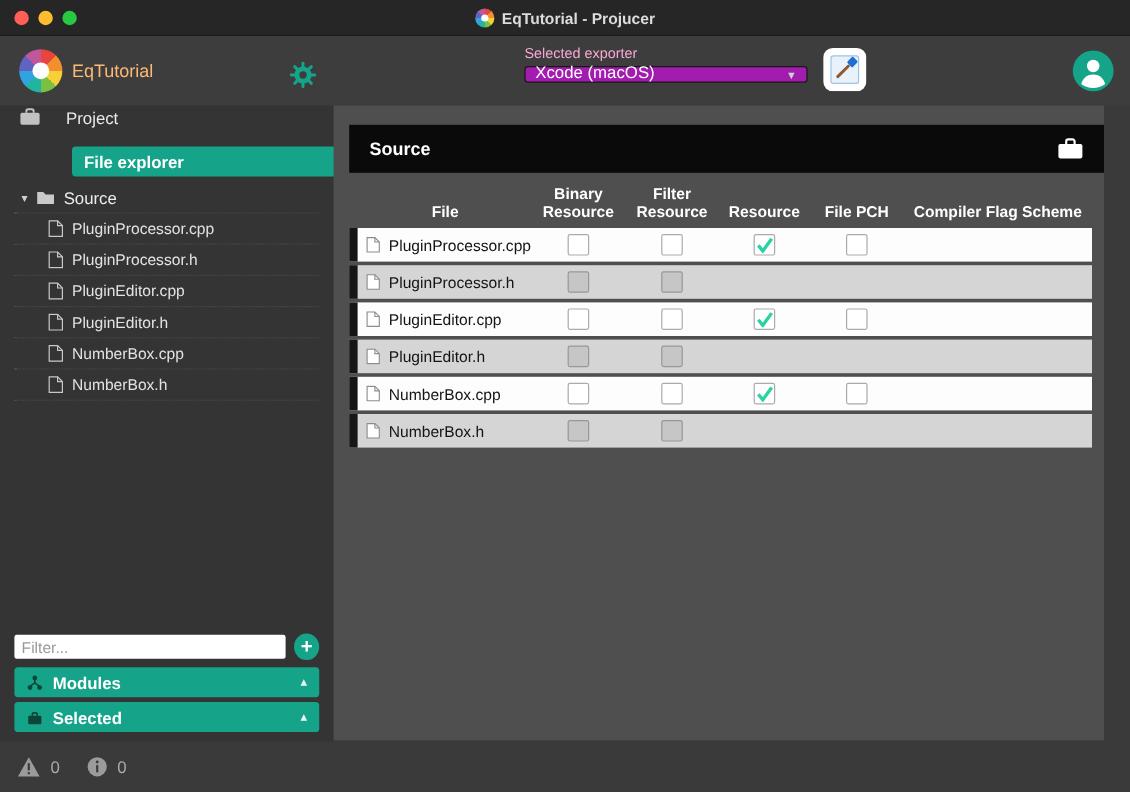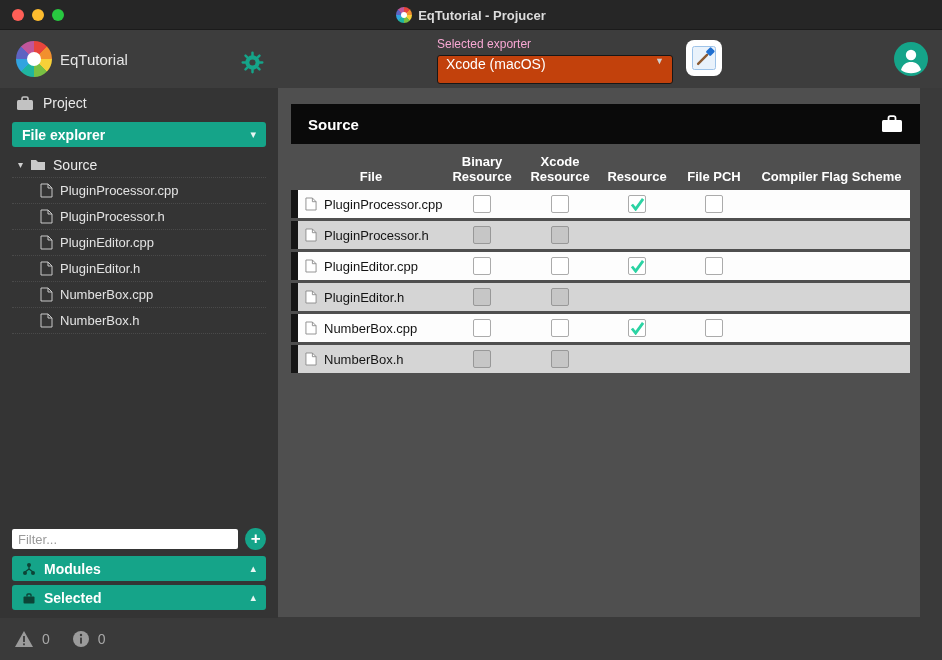--- a/index.html
+++ b/index.html
@@ -16,36 +16,36 @@
 
   .juce-wheel { border-radius:50%; position:relative; flex:0 0 auto;
     background:conic-gradient(#e8453c 0deg 45deg,#f2902e 45deg 90deg,#f7d038 90deg 135deg,#7ac043 135deg 180deg,#1fb5a0 180deg 225deg,#31a3e0 225deg 270deg,#5f63c2 270deg 315deg,#c0569b 315deg 360deg); }
   .juce-wheel::after { content:""; position:absolute; background:#fff; border-radius:50%; left:50%; top:50%; transform:translate(-50%,-50%); }
   .juce-wheel.small { width:16px; height:16px; } .juce-wheel.small::after { width:6px; height:6px; }
   .juce-wheel.large { width:36px; height:36px; } .juce-wheel.large::after { width:14px; height:14px; }
 
   
   .header { position:absolute; top:30px; left:0; width:942px; height:58px; background:#3d3d3d; }
   .header .juce-logo { position:absolute; left:16px; top:11px; }
-  .project-name { position:absolute; left:60px; top:0; height:58px; display:flex; align-items:center; color:#e5e5e5; font-size:15px; }
+  .project-name { position:absolute; left:60px; top:0; height:58px; display:flex; align-items:center; color:#fdba74; font-size:15px; }
   .gear { position:absolute; left:241px; top:21px; width:23px; height:23px; color:var(--accent); cursor:pointer; }
   .exporter-block { position:absolute; left:437px; top:7px; }
   .exp-label { color:#f9a8d4; font-size:12px; margin-bottom:4px; }
-  .exp-select { width:236px; height:29px; background:#c2410c; border:1px solid #171717; border-radius:3px; color:#fff; font-size:14px; display:flex; align-items:flex-start; justify-content:space-between; padding:0 8px; cursor:pointer; }
+  .exp-select { width:236px; height:14px; background:#a21caf; border:1px solid #171717; border-radius:3px; color:#fff; font-size:14px; display:flex; align-items:flex-end; justify-content:space-between; padding:0 8px; cursor:pointer; }
   .exp-caret { font-size:9px; color:#cfcfcf; }
   .xcode-btn { position:absolute; left:686px; top:10px; width:36px; height:36px; cursor:pointer; }
   .avatar { position:absolute; right:14px; top:12px; width:34px; height:34px; border-radius:50%; background:var(--accent); display:flex; align-items:center; justify-content:center; cursor:pointer; overflow:hidden; }
 
   
   .sidebar { position:absolute; left:0; top:88px; width:278px; height:530px; background:#343434; }
-  .project-row { position:absolute; left:12px; top:2px; width:254px; height:26px; display:flex; align-items:center; gap:9px; color:#e9e9e9; font-size:14px; cursor:pointer; padding-left:4px; }
+  .project-row { position:absolute; left:12px; top:2px; width:254px; height:26px; display:flex; gap:21px; color:#e9e9e9; font-size:14px; cursor:pointer; padding-left:4px; }
   .accordion { position:absolute; left:12px; width:254px; height:25px; background:var(--accent); border-radius:3px; display:flex; align-items:center; padding:0 10px; gap:8px; cursor:pointer; }
   .accordion .acc-label { color:#fff; font-weight:bold; font-size:14px; flex:1; }
   .accordion .acc-tri { color:rgba(255,255,255,.9); font-size:11px; }
-  .acc-file-explorer { top:34px; }
+  .acc-file-explorer { top:34px;margin-left:48px; }
   .acc-modules { top:468px;justify-content:flex-end; }
   .acc-exporters { top:497px; }
 
   .tree-root { position:absolute; left:12px; top:64px; width:254px; height:26px; display:flex; align-items:center; gap:7px; padding-left:6px; color:#ececec; font-size:14px; cursor:pointer; border-bottom:1px dotted #4a4a4a; }
   .tree-chev { color:#cfcfcf; font-size:10px; }
   .file-list { position:absolute; left:12px; top:90px; width:254px; }
   .file-item { height:26px; display:flex; align-items:center; gap:7px; padding-left:28px; color:#e3e3e3; font-size:13px; border-bottom:1px dotted #4a4a4a; cursor:pointer; }
 
   .filter-row { position:absolute; left:12px; top:440px; width:254px; height:22px; display:flex; align-items:center; gap:7px; }
   .filter-input { width:239px; height:20px; border:none; border-radius:2px; background:#fff; color:#333; font-size:13px; padding:0 6px; font-family:"Liberation Sans",sans-serif; outline:none; }
@@ -261,21 +261,21 @@
       <svg width="22" height="18" viewBox="0 0 22 18">
         <rect x="1" y="5" width="20" height="12" rx="1.5" fill="#ffffff"></rect>
         <path d="M7.5 5V3a1.8 1.8 0 0 1 1.8-1.8h3.4A1.8 1.8 0 0 1 14.5 3v2" fill="none" stroke="#ffffff" stroke-width="1.8"></path>
       </svg>
     </span>
   </div>
 
   <div class="thead tgrid">
     <div class="th file-th">File</div>
     <div class="th">Binary Resource</div>
-    <div class="th">Xcode Resource</div>
+    <div class="th">Filter Resource</div>
     <div class="th">Resource</div>
     <div class="th">File PCH</div>
     <div class="th">Compiler Flag Scheme</div>
   </div>
 
   <div class="table-rows" id="table-rows">
       <div class="trow tgrid enabled">
         <div class="cell file-cell">
           <span class="strip"></span>
           <span class="doc-wrap">

